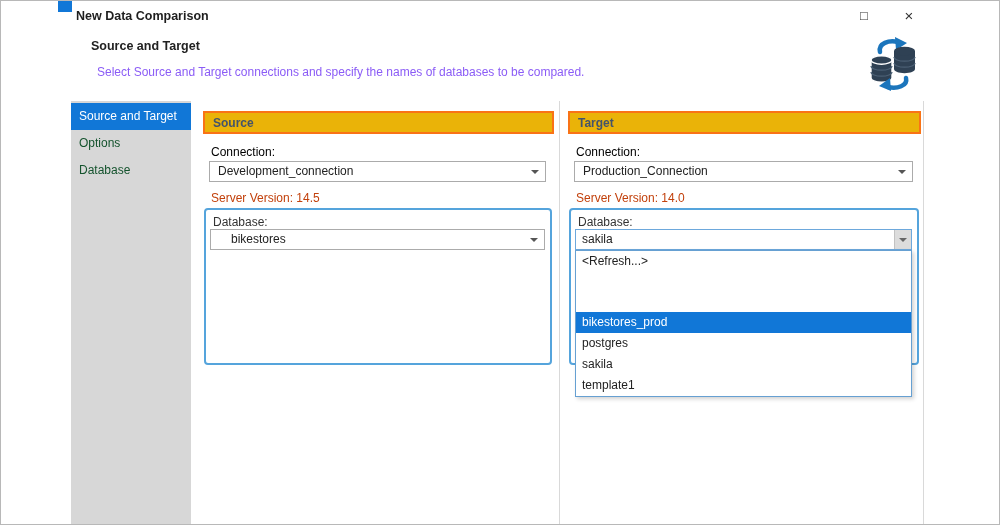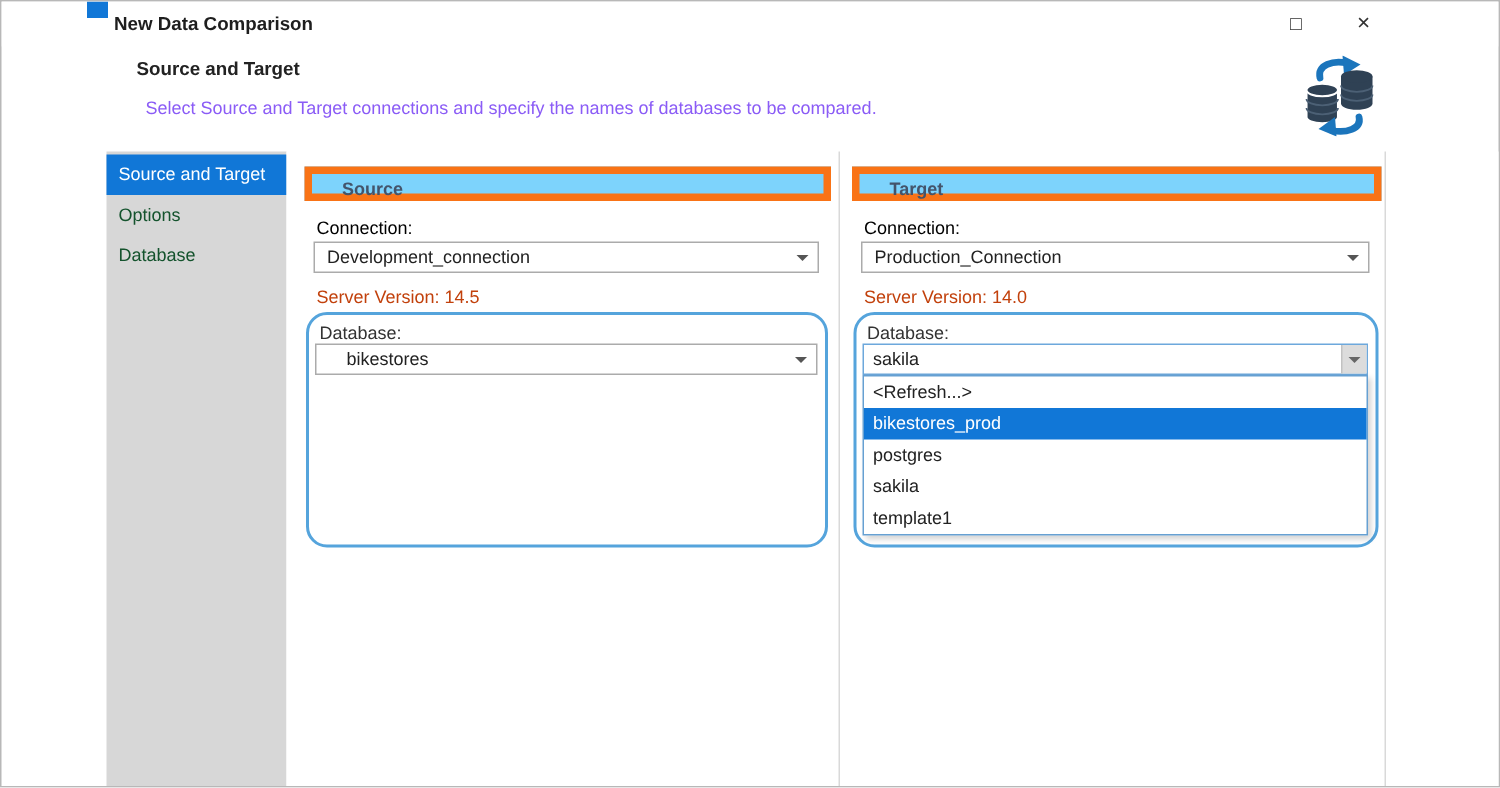--- a/index.html
+++ b/index.html
@@ -35,61 +35,61 @@
   .vdiv { position:absolute; top:0; bottom:0; width:1px; background:#d9d9d9; }
   .vdiv1 { left:368px; }
   .vdiv2 { left:732px; }
 
   .panel { position:absolute; top:0; height:100%; }
   .panel-source { left:12px; width:351px; }
   .panel-target { left:377px; width:353px; }
 
   .panel-header {
     position:absolute; top:10px; left:0; right:0; height:23px;
-    background:#7dd3fc; border:5px solid #f97316;
-    line-height:21px; padding-left:20px;
+    background:#eab308; border:2px solid #f97316;
+    line-height:21px; padding-left:8px;
     font-weight:bold; color:#44546b;
   }
   .conn-label { position:absolute; top:44px; left:8px; color:#000000; }
   .dropdown {
     position:absolute; left:6px; right:8px; height:21px;
     border:1px solid #ababab; background:#fff;
     line-height:19px; padding-left:8px; cursor:pointer; color:#222;
   }
   .conn-dd { top:60px; }
   .dd-arrow {
     position:absolute; right:6px; top:8px; width:0; height:0;
     border-left:4px solid transparent; border-right:4px solid transparent;
     border-top:4px solid #555;
   }
   .server-version { position:absolute; top:90px; left:8px; color:#c2410c; }
 
   .blue-group {
     position:absolute; top:107px; left:1px; right:2px; height:157px;
-    border:2px solid #55a4dc; border-radius:14px; background:#fff;
+    border:2px solid #55a4dc; border-radius:4px; background:#fff;
   }
   .db-label { position:absolute; top:5px; left:7px; color:#333; }
   .db-dd { position:absolute; top:19px; left:4px; right:5px; height:21px;
     border:1px solid #ababab; background:#fff; line-height:19px; padding-left:20px; cursor:pointer; color:#222; }
 
   
   .combo { position:absolute; top:19px; left:4px; right:5px; height:21px;
     border:1px solid #6da8dc; background:#fff; cursor:pointer; }
   .combo-text { position:absolute; left:6px; top:0; line-height:19px; color:#222; }
   .combo-btn { position:absolute; right:0; top:0; width:17px; height:19px;
     background:#dcdcdc; border-left:1px solid #c2c2c2; cursor:pointer; }
   .combo-btn .dd-arrow { right:4px; top:8px; border-top-color:#666; }
 
   .dd-list {
     position:absolute; top:40px; left:4px; right:5px;
     background:#fff; border:1px solid #66a0d2;
     box-shadow:2px 2px 4px rgba(0,0,0,0.18); z-index:5;
   }
   .dd-item { height:21px; line-height:21px; padding-left:6px; cursor:pointer; color:#222; white-space:nowrap; }
-  .dd-item.selected { background:#1177d7; color:#fff; }
+  .dd-item.selected { background:#1177d7; color:#fff;margin-top:40px; }
 </style>
 </head>
 <body>
 
 <div class="window">
 
   <div class="titlebar">
     <div class="window-accent"></div>
     <span class="window-title">New Data Comparison</span>
     <div class="win-btn btn-max">

